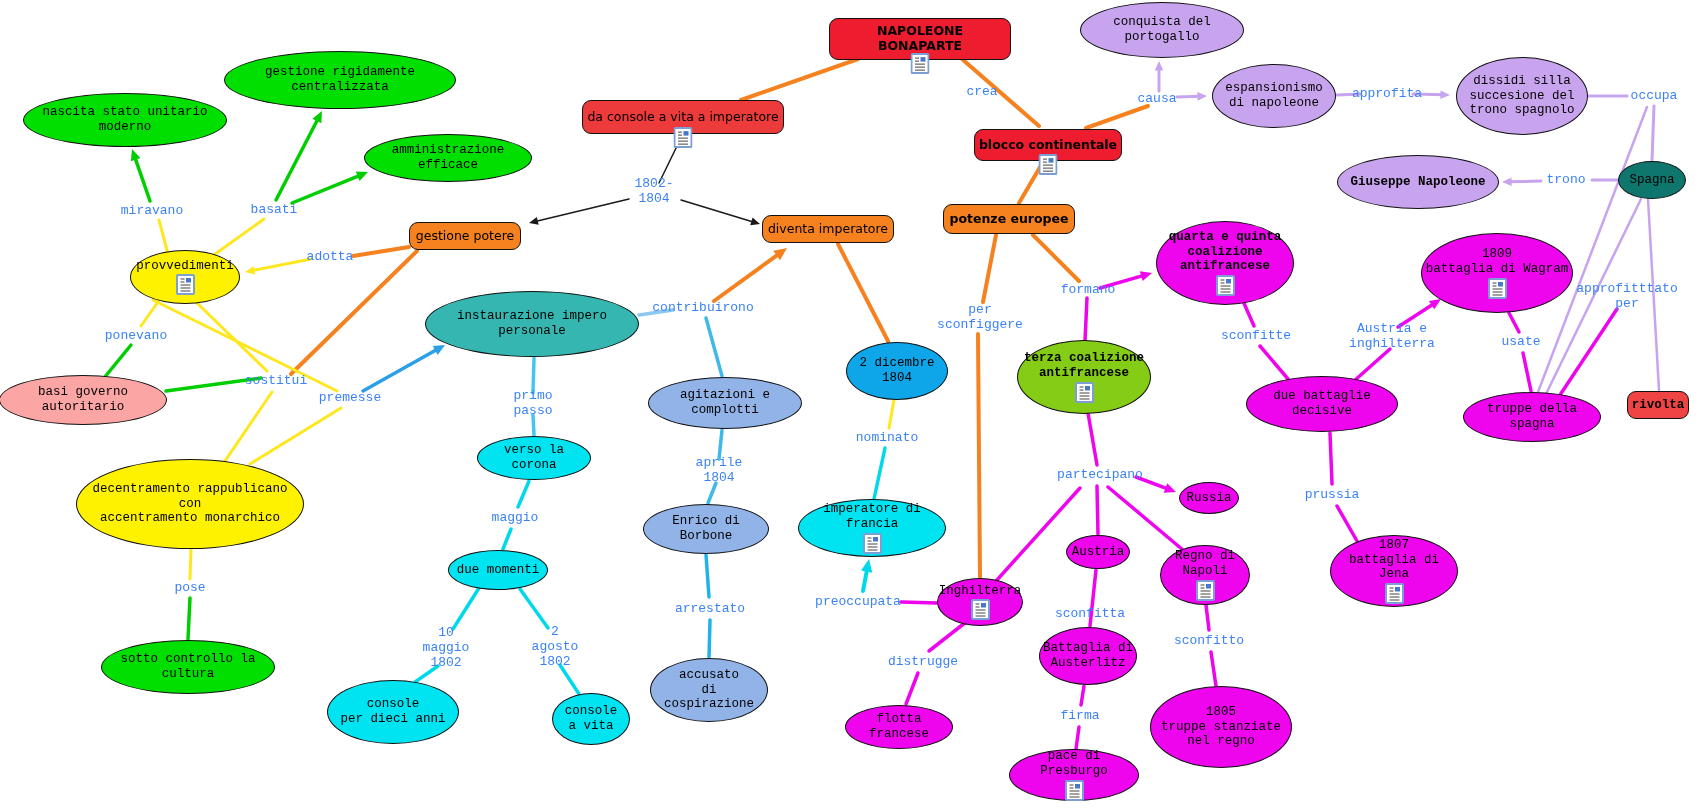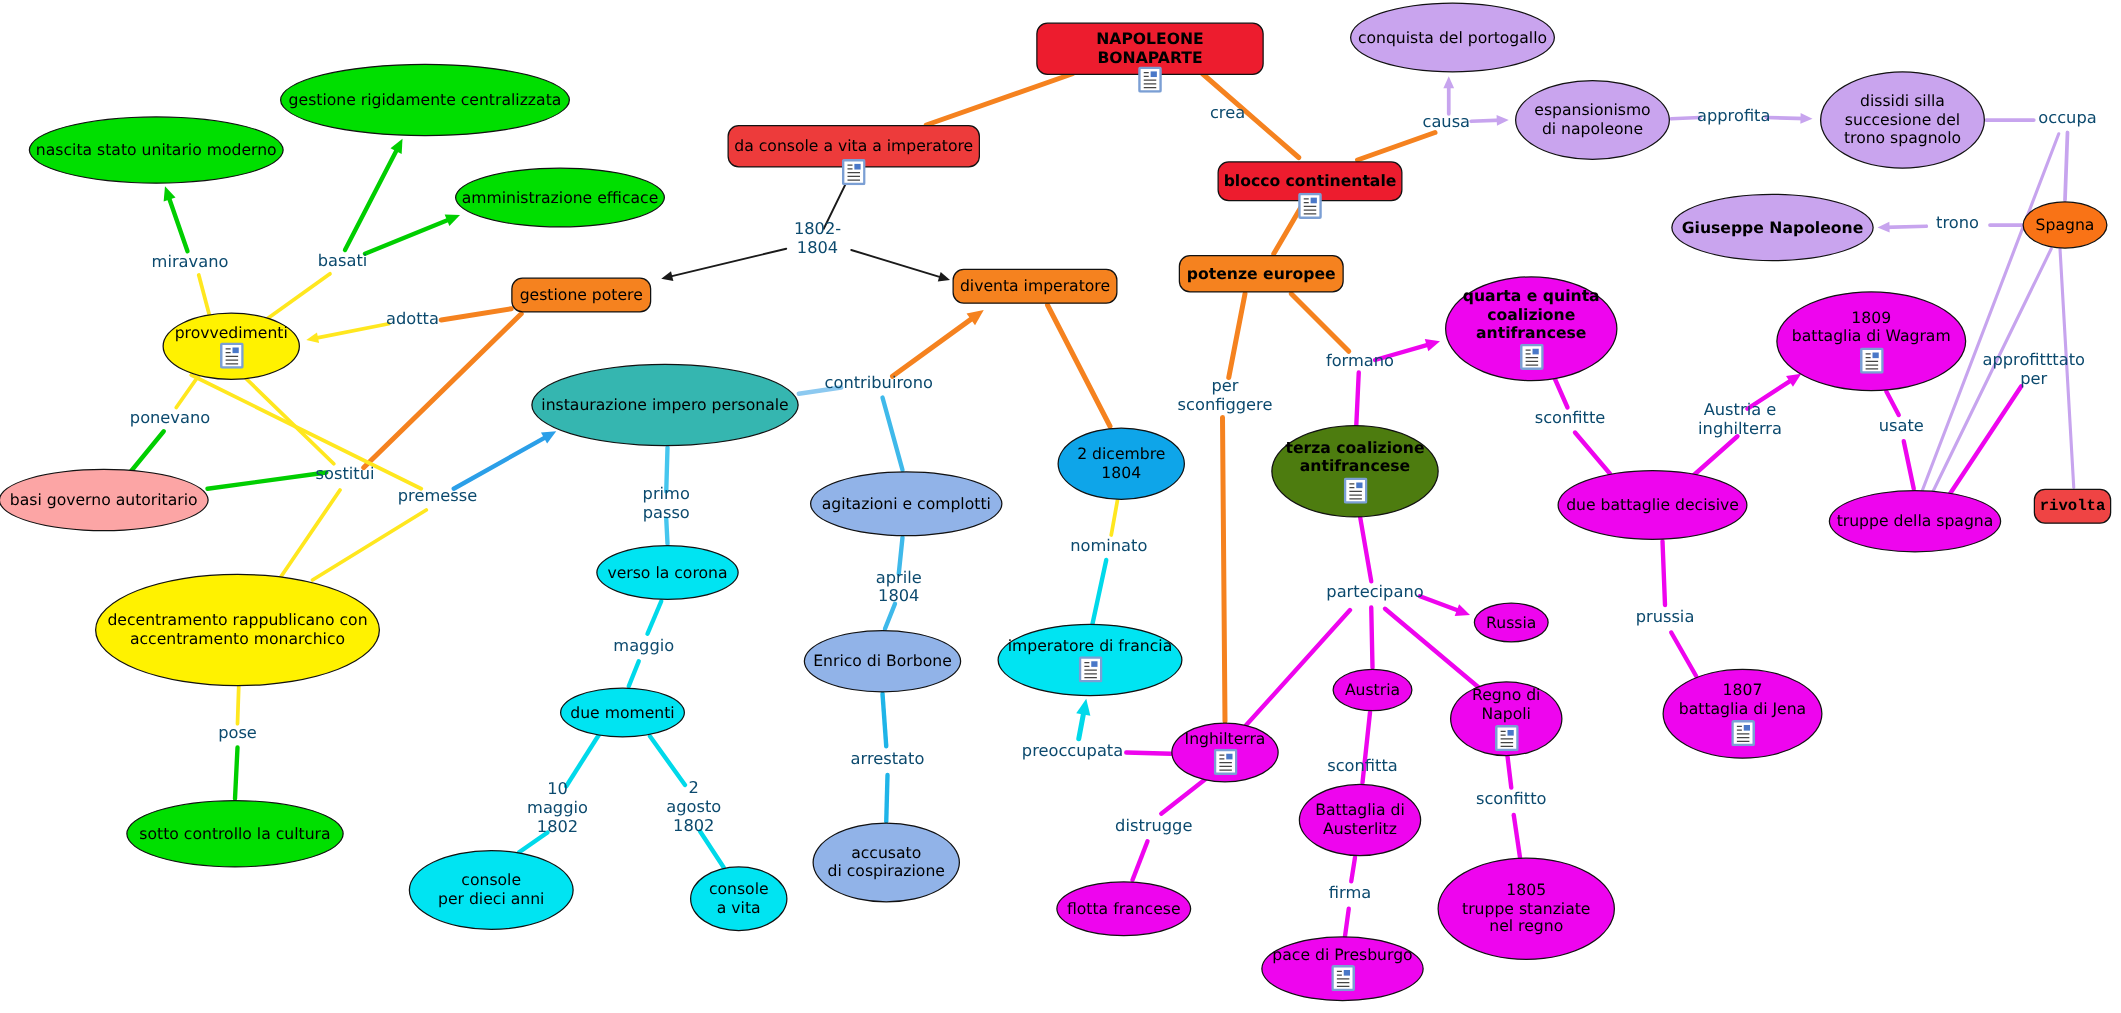--- a/index.html
+++ b/index.html
@@ -4,25 +4,25 @@
 <style>
   html,body{margin:0;padding:0;background:#fff;}
   .canvas{position:relative;width:1697px;height:810px;background:#ffffff;overflow:hidden;
           font-family:"DejaVu Sans","Liberation Sans",sans-serif;}
   #edges-layer{position:absolute;left:0;top:0;width:1697px;height:810px;z-index:1;}
   #labels-layer,#nodes-layer{position:absolute;left:0;top:0;width:0;height:0;}
   .node{position:absolute;z-index:3;display:flex;flex-direction:column;align-items:center;
         justify-content:center;text-align:center;color:#000;font-size:12.5px;line-height:1.18;
         border:1.6px solid #111;box-sizing:border-box;white-space:pre-line;padding:1px 3px;
         transform:translate(-50%,-50%);cursor:default;}
-  .node.ellipse{border-radius:50%;}
+  .node.ellipse{border-radius:50%;font-family:Liberation Mono, monospace;}
   .node.rect{border-radius:9px;}
   .node.bold{font-weight:bold;}
-  .edge-label{position:absolute;z-index:2;transform:translate(-50%,-50%);color:#0c4a6e;
-        font-size:13px;line-height:1.15;text-align:center;white-space:pre-line;cursor:default;}
+  .edge-label{position:absolute;z-index:2;transform:translate(-50%,-50%);color:#3b82f6;
+        font-size:13px;line-height:1.15;text-align:center;white-space:pre-line;cursor:default;font-family:Liberation Mono, monospace;}
   .res-icon{width:19px;height:21px;flex:0 0 auto;margin-top:1px;}
   .res-icon.below{position:absolute;left:50%;top:100%;transform:translate(-50%,-28%);margin:0;}
   .res-icon svg{display:block;}
 </style>
 </head>
 <body>
 
 <div class="canvas">
   <svg id="edges-layer" xmlns="http://www.w3.org/2000/svg">
       <line x1="858" y1="59" x2="741" y2="100" stroke="#F5821F" stroke-width="4" stroke-linecap="round"></line>
@@ -194,21 +194,21 @@
           </svg></span></div>
       <div class="node rect bold" style="left: 1009px; top: 219px; width: 132px; height: 30px; background: rgb(245, 130, 31);"><span>potenze europee</span></div>
       <div class="node rect" style="left: 465px; top: 236px; width: 112px; height: 28px; background: rgb(245, 130, 31);"><span>gestione potere</span></div>
       <div class="node rect" style="left: 828px; top: 229px; width: 132px; height: 28px; background: rgb(245, 130, 31);"><span>diventa imperatore</span></div>
       <div class="node ellipse" style="left: 1162px; top: 30px; width: 164px; height: 56px; background: rgb(201, 164, 238);"><span>conquista del portogallo</span></div>
       <div class="node ellipse" style="left: 1274px; top: 96px; width: 124px; height: 64px; background: rgb(201, 164, 238);"><span>espansionismo
 di napoleone</span></div>
       <div class="node ellipse" style="left: 1522px; top: 96px; width: 132px; height: 78px; background: rgb(201, 164, 238);"><span>dissidi silla
 succesione del
 trono spagnolo</span></div>
-      <div class="node ellipse" style="left: 1652px; top: 180px; width: 68px; height: 38px; background: #f97316;"><span>Spagna</span></div>
+      <div class="node ellipse" style="left: 1652px; top: 180px; width: 68px; height: 38px; background: #0f766e;"><span>Spagna</span></div>
       <div class="node ellipse bold" style="left: 1418px; top: 182px; width: 162px; height: 54px; background: rgb(201, 164, 238);"><span>Giuseppe Napoleone</span></div>
       <div class="node rect bold" style="left: 1658px; top: 405px; width: 62px; height: 28px; background: #ef4444; font-family: Liberation Mono, monospace;"><span>rivolta</span></div>
       <div class="node ellipse" style="left: 125px; top: 120px; width: 204px; height: 54px; background: rgb(0, 223, 0);"><span>nascita stato unitario moderno</span></div>
       <div class="node ellipse" style="left: 340px; top: 80px; width: 232px; height: 58px; background: rgb(0, 223, 0);"><span>gestione rigidamente centralizzata</span></div>
       <div class="node ellipse" style="left: 448px; top: 158px; width: 168px; height: 48px; background: rgb(0, 223, 0); justify-content: center;"><span>amministrazione efficace</span></div>
       <div class="node ellipse" style="left: 83px; top: 400px; width: 168px; height: 50px; background: #fca5a5;"><span>basi governo autoritario</span></div>
       <div class="node ellipse" style="left: 188px; top: 667px; width: 174px; height: 54px; background: rgb(0, 223, 0);"><span>sotto controllo la cultura</span></div>
       <div class="node ellipse" style="left: 185px; top: 277px; width: 110px; height: 54px; background: rgb(255, 242, 0);"><span>provvedimenti</span><span class="res-icon"><svg width="19" height="21" viewBox="0 0 19 21">
             <rect x="1" y="1" width="17" height="19" fill="#ffffff" stroke="#7b9fd4" stroke-width="2" rx="1"></rect>
             <rect x="10" y="4" width="5" height="4.5" fill="#4a78c8"></rect>
@@ -246,21 +246,21 @@
 coalizione
 antifrancese</span><span class="res-icon"><svg width="19" height="21" viewBox="0 0 19 21">
             <rect x="1" y="1" width="17" height="19" fill="#ffffff" stroke="#7b9fd4" stroke-width="2" rx="1"></rect>
             <rect x="10" y="4" width="5" height="4.5" fill="#4a78c8"></rect>
             <line x1="4.5" y1="5" x2="8.5" y2="5" stroke="#444" stroke-width="1"></line>
             <line x1="4.5" y1="8" x2="8.5" y2="8" stroke="#444" stroke-width="1"></line>
             <line x1="4.5" y1="11" x2="14.5" y2="11" stroke="#444" stroke-width="1"></line>
             <line x1="4.5" y1="14" x2="14.5" y2="14" stroke="#444" stroke-width="1"></line>
             <line x1="4.5" y1="17" x2="14.5" y2="17" stroke="#444" stroke-width="1"></line>
           </svg></span></div>
-      <div class="node ellipse bold" style="left: 1084px; top: 377px; width: 134px; height: 74px; background: #4d7c0f;"><span>terza coalizione
+      <div class="node ellipse bold" style="left: 1084px; top: 377px; width: 134px; height: 74px; background: #84cc16;"><span>terza coalizione
 antifrancese</span><span class="res-icon"><svg width="19" height="21" viewBox="0 0 19 21">
             <rect x="1" y="1" width="17" height="19" fill="#ffffff" stroke="#7b9fd4" stroke-width="2" rx="1"></rect>
             <rect x="10" y="4" width="5" height="4.5" fill="#4a78c8"></rect>
             <line x1="4.5" y1="5" x2="8.5" y2="5" stroke="#444" stroke-width="1"></line>
             <line x1="4.5" y1="8" x2="8.5" y2="8" stroke="#444" stroke-width="1"></line>
             <line x1="4.5" y1="11" x2="14.5" y2="11" stroke="#444" stroke-width="1"></line>
             <line x1="4.5" y1="14" x2="14.5" y2="14" stroke="#444" stroke-width="1"></line>
             <line x1="4.5" y1="17" x2="14.5" y2="17" stroke="#444" stroke-width="1"></line>
           </svg></span></div>
       <div class="node ellipse" style="left: 1322px; top: 404px; width: 152px; height: 56px; background: rgb(238, 5, 238);"><span>due battaglie decisive</span></div>

